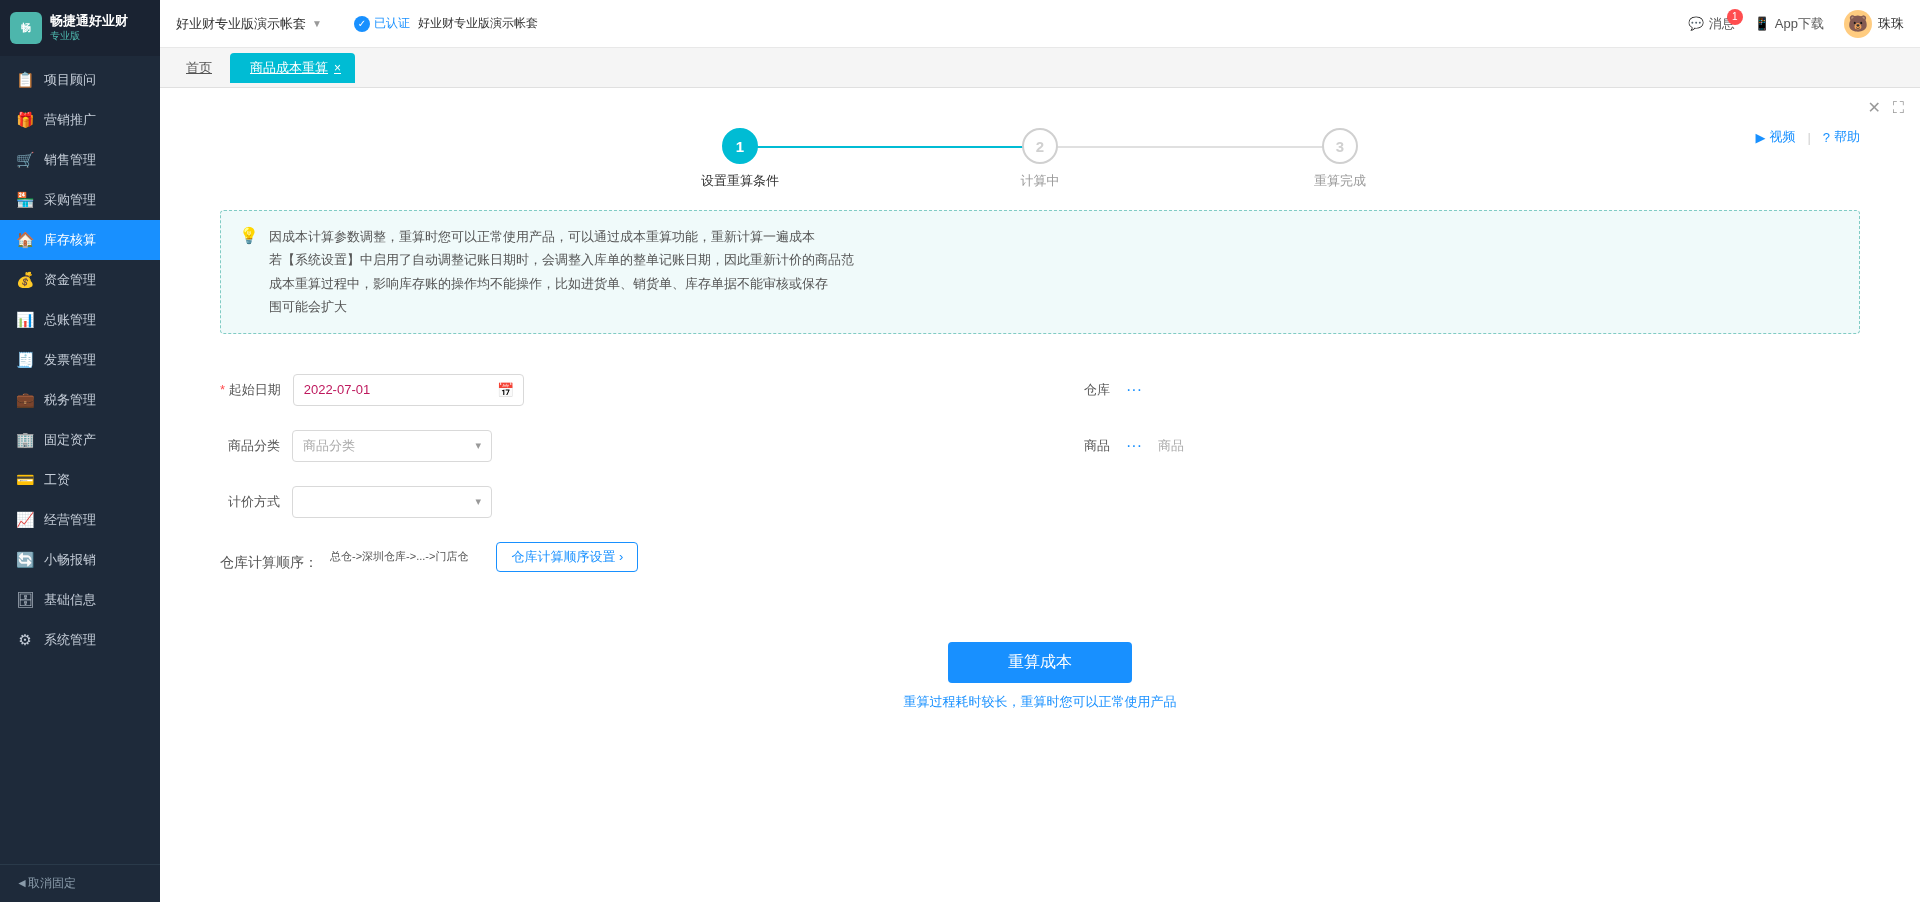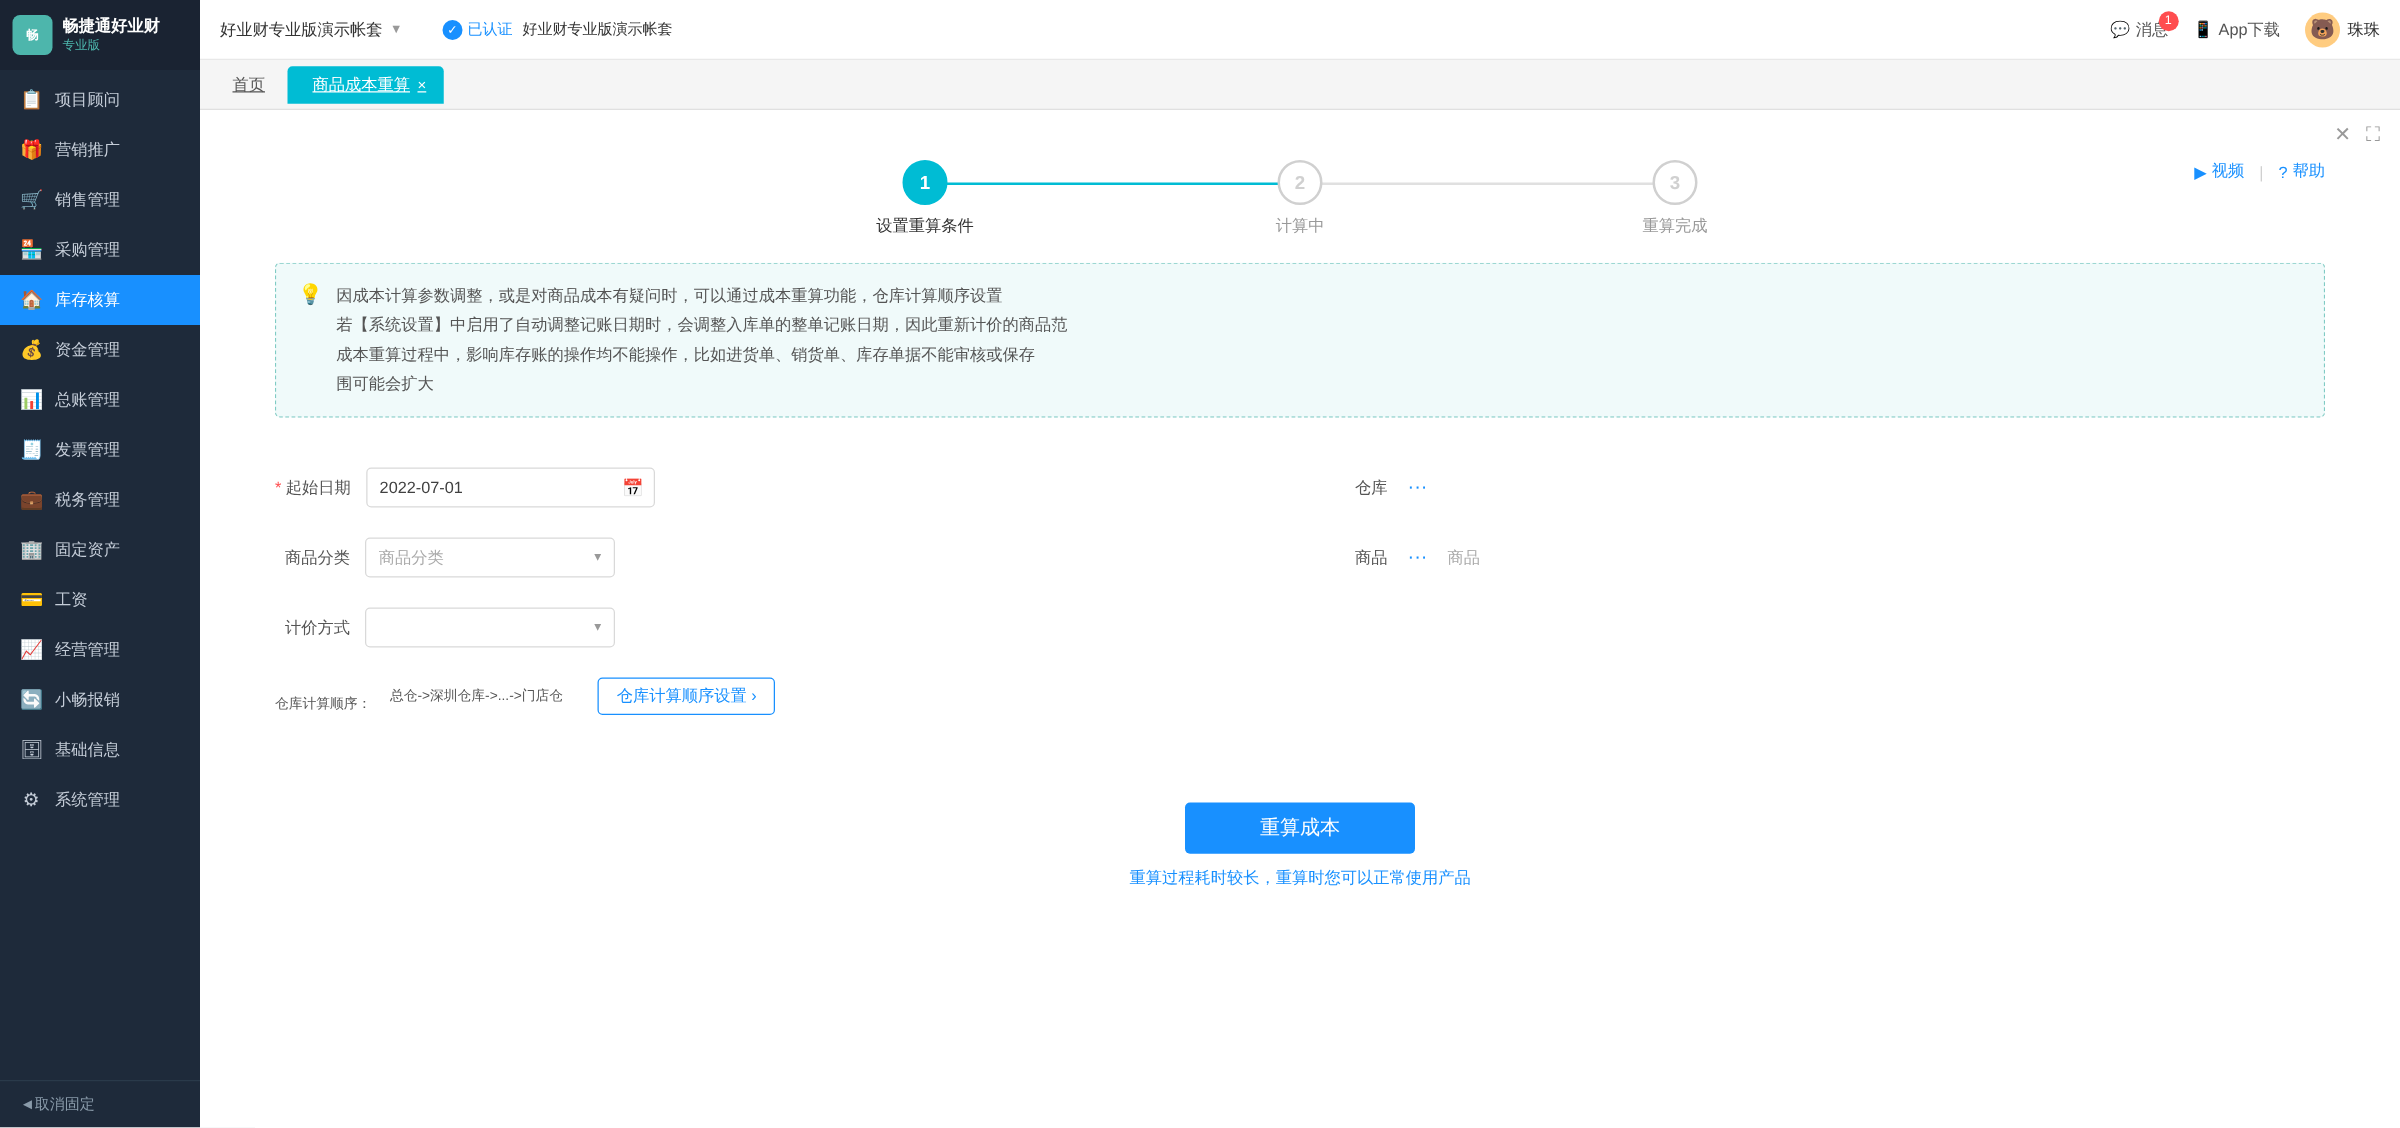--- a/index.html
+++ b/index.html
@@ -346,21 +346,21 @@
       background: white;
       min-width: 200px;
       height: 32px;
       overflow: hidden;
     }
     .form-input-with-icon input {
       border: none;
       outline: none;
       padding: 6px 10px;
       font-size: 13px;
-      color: #404040;
+      color: #be185d;
       flex: 1;
       background: transparent;
     }
     .form-input-icon {
       padding: 0 8px;
       color: #1890ff;
       font-size: 14px;
       cursor: pointer;
     }
     .form-select {
@@ -386,21 +386,21 @@
       padding: 0 4px;
     }
 
     
     .warehouse-row {
       display: flex;
       align-items: center;
       margin-bottom: 30px;
       gap: 12px;
     }
-    .warehouse-label { color: #555; font-size: 11px; min-width: 80px; margin-top: 12px; }
+    .warehouse-label { color: #555; font-size: 14px; min-width: 80px; margin-top: 12px; }
     .warehouse-value { color: #555; font-size: 11px; }
     .warehouse-btn {
       background: white;
       border: 1px solid #1890ff;
       color: #1890ff;
       border-radius: 4px;
       padding: 5px 14px;
       font-size: 13px;
       cursor: pointer;
       display: flex;
@@ -588,21 +588,21 @@
         <div class="help-link">
           <span>?</span>
           <span>帮助</span>
         </div>
       </div>
     </div>
 
     <div class="info-box">
       <span class="info-icon">💡</span>
       <div class="info-text">
-        <div>因成本计算参数调整，或是对商品成本有疑问时，可以通过成本重算功能，仓库计算顺序设置</div>
+        <div>因成本计算参数调整，重算时您可以正常使用产品，可以通过成本重算功能，重新计算一遍成本</div>
         <div>若【系统设置】中启用了自动调整记账日期时，会调整入库单的整单记账日期，因此重新计价的商品范</div>
         <div>成本重算过程中，影响库存账的操作均不能操作，比如进货单、销货单、库存单据不能审核或保存</div>
         <div>围可能会扩大</div>
       </div>
     </div>
 
     <div class="form-container">
 
       <div class="form-row">
         <div class="form-group">

